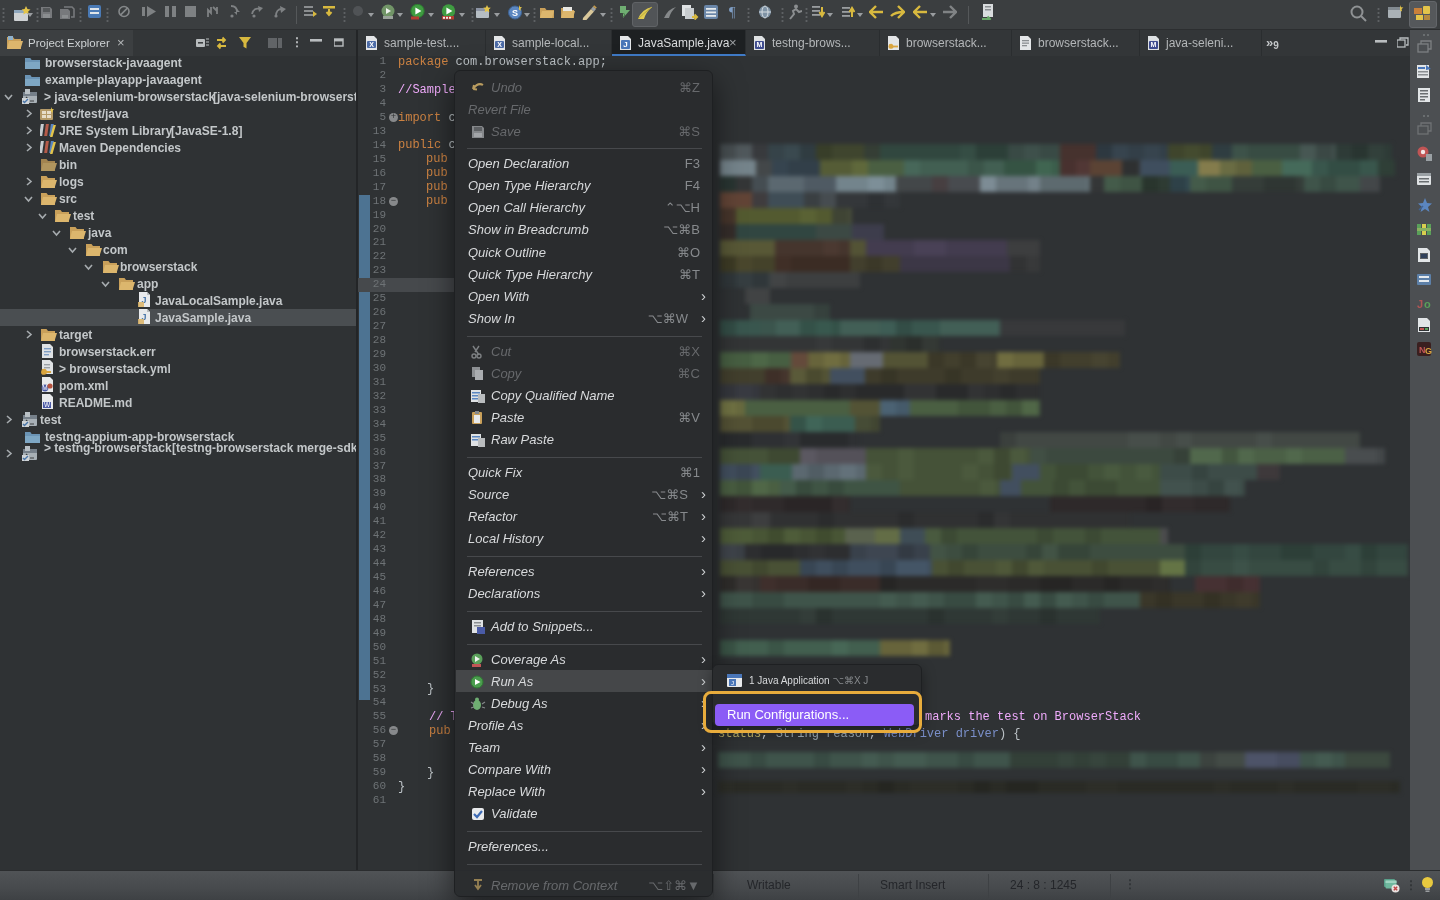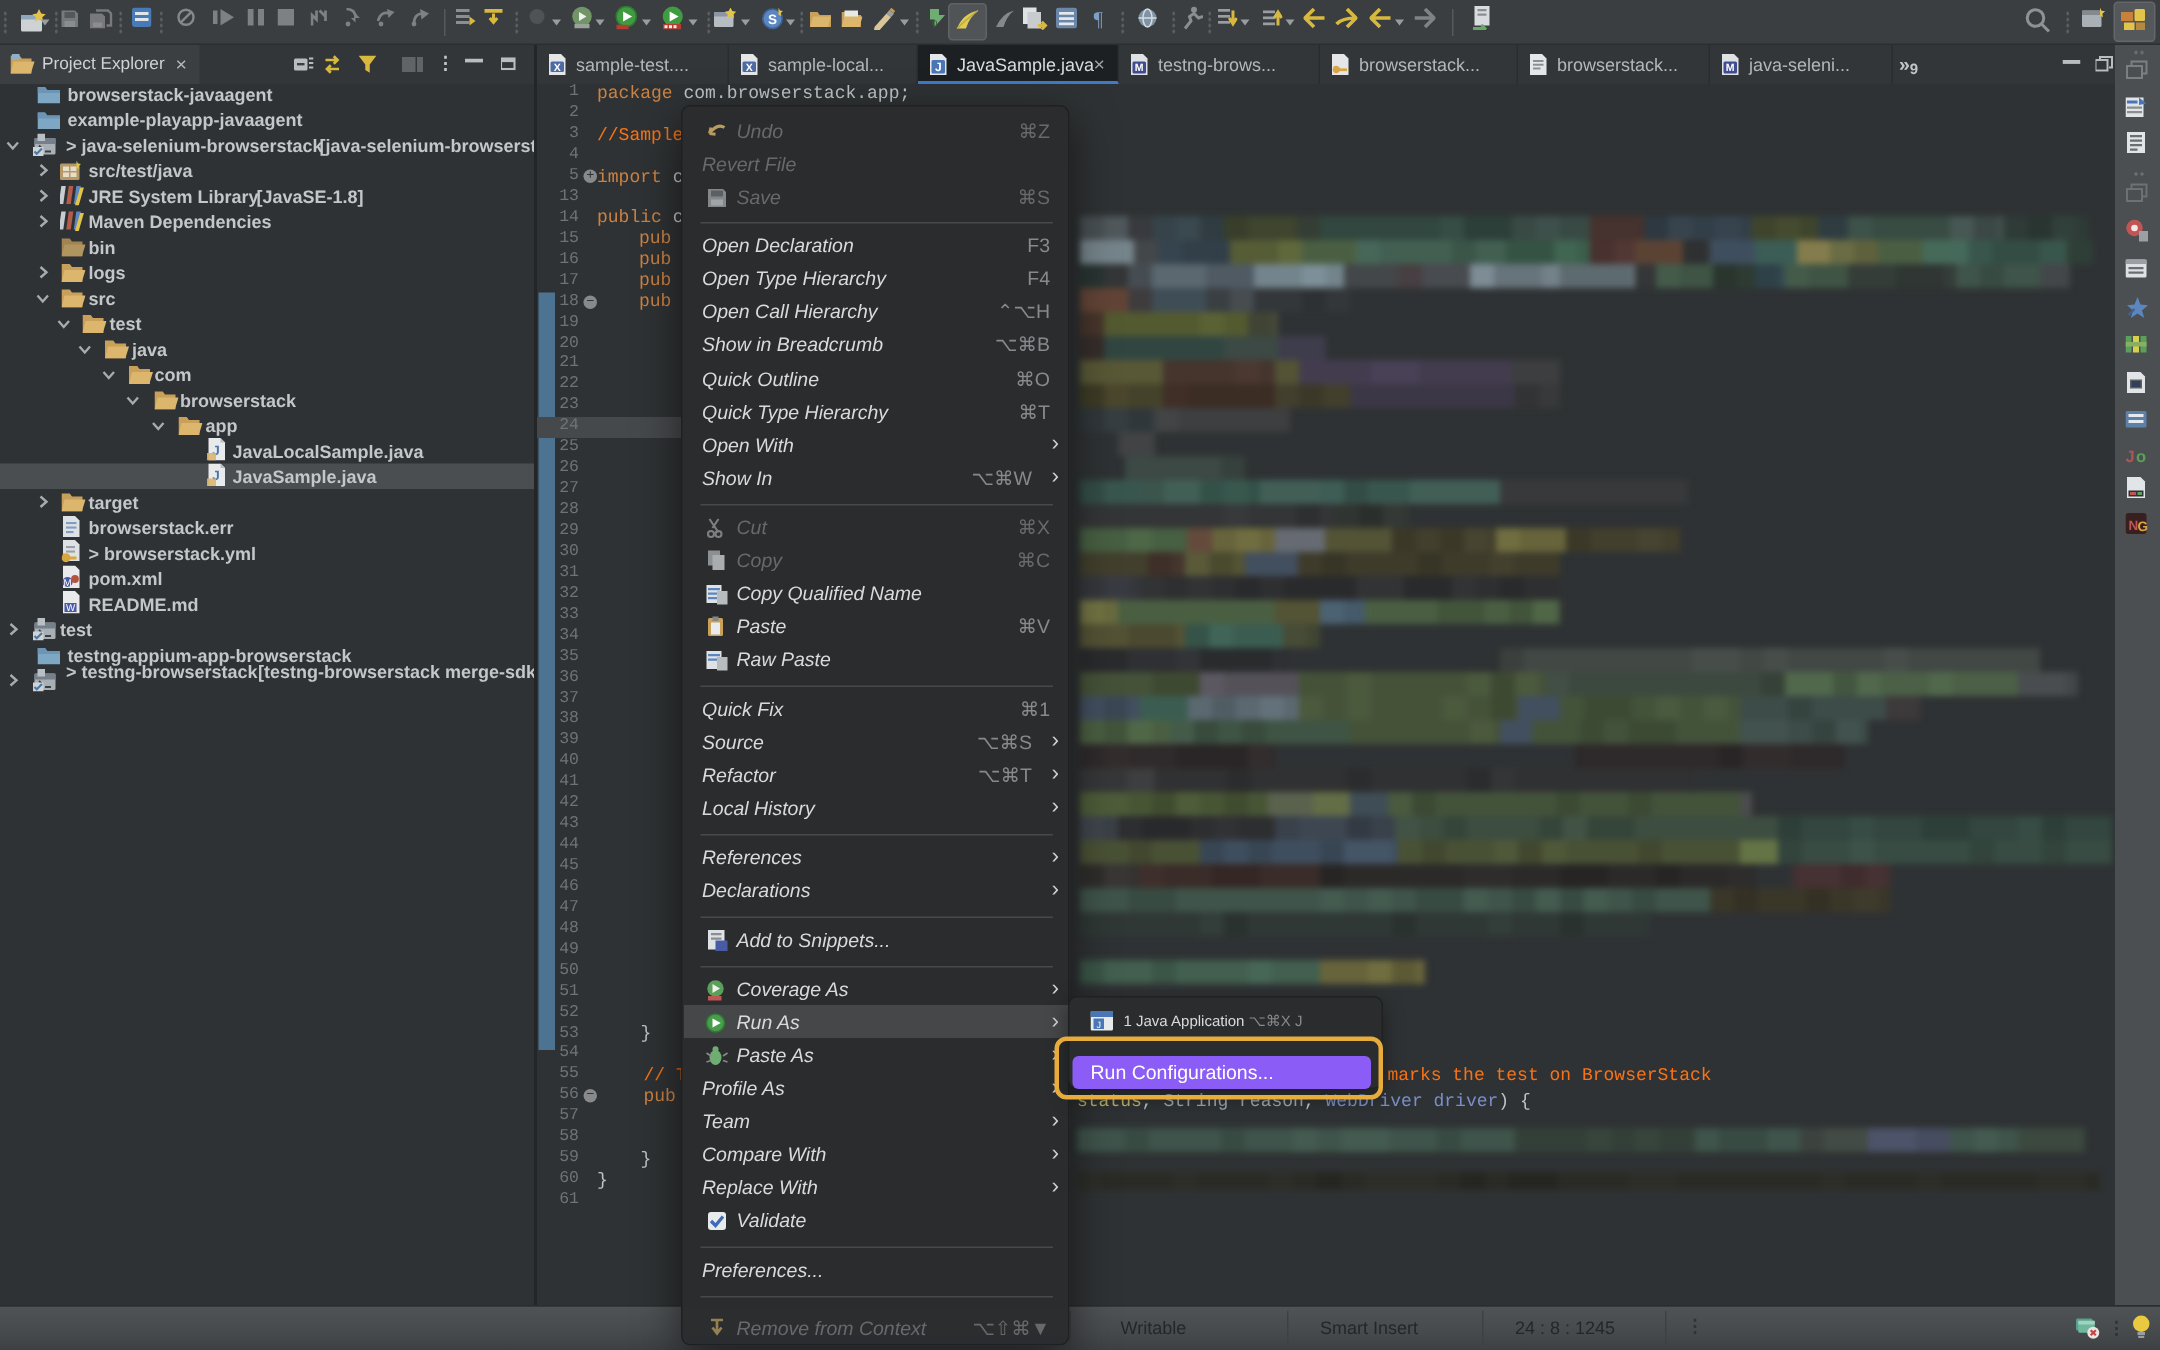--- a/index.html
+++ b/index.html
@@ -14,21 +14,21 @@
 #explorer-tab{position:absolute;left:0;top:0;width:133px;height:26px;background:#3c3f41;}
 #tree{position:absolute;left:0;top:56px;width:358px;height:814px;background:#2f3234;overflow:hidden;}
 .trow{position:absolute;height:17px;line-height:17px;font-size:12px;color:#c3c7c9;white-space:nowrap;font-weight:bold;}
 #edtabs{position:absolute;left:358px;top:30px;width:1052px;height:26px;background:#333638;}
 .etab{position:absolute;top:0;height:26px;background:#333638;border-right:1px solid #2a2d2f;color:#b4b7b9;font-size:12px;}
 .etab .lbl{position:absolute;top:6px;white-space:nowrap;}
 #editor{position:absolute;left:358px;top:56px;width:1052px;height:814px;background:#2f3234;overflow:hidden;}
 .cl{position:absolute;font-family:"Liberation Mono",monospace;font-size:12px;line-height:14px;white-space:pre;color:#bdc3c7;}
 .ln{position:absolute;font-family:"Liberation Mono",monospace;font-size:11px;color:#6e7376;width:30px;text-align:right;}
 .kw{color:#cc8242;}
-.cm{color:#f97316;}
+.cm{color:#f0abfc;}
 .fold{position:absolute;width:9px;height:9px;border-radius:50%;background:#87898b;color:#2f3234;
 font-size:9px;line-height:9px;text-align:center;font-family:"Liberation Mono",monospace;}
 #rightbar{position:absolute;left:1410px;top:30px;width:30px;height:840px;background:#4c4f52;}
 #statusbar{position:absolute;left:0;top:870px;width:1440px;height:30px;
 background:linear-gradient(#505356 0,#474a4d 60%,#3e4144 100%);border-top:1px solid #2b2d2f;}
 .stxt{position:absolute;top:7px;font-size:12px;color:#24262a;}
 #menu{position:absolute;left:454px;top:70px;width:259px;height:827px;background:rgba(42,44,46,0.96);
 border-radius:6px;border:1px solid #1e2022;box-shadow:0 10px 30px rgba(0,0,0,0.55);}
 .mi{position:absolute;left:0;width:259px;height:22px;font-size:13px;color:#d8dadc;}
 .mi .t{position:absolute;top:3px;white-space:nowrap;font-style:italic;}
@@ -1403,21 +1403,21 @@
       </svg>
       <span class="t" style="left:36px">Run As</span>
       <span class="ar">›</span>
     </div>
     <div class="mi" style="top:622px">
       <svg class="mic" viewBox="0 0 16 16">
         <ellipse cx="7" cy="9" rx="4" ry="5" fill="#6fae72"></ellipse>
         <circle cx="7" cy="3.5" r="2" fill="#6fae72"></circle>
         <path d="M1 6 l3 2 M15 6 l-3 2 M1 12 l3-1 M15 12 l-3-1" stroke="#85888b" stroke-width="1.2"></path>
       </svg>
-      <span class="t" style="left:36px">Paste As</span>
+      <span class="t" style="left:36px">Debug As</span>
       <span class="ar">›</span>
     </div>
     <div class="mi" style="top:644px">
       <span class="t" style="left:13px">Profile As</span>
       <span class="ar">›</span>
     </div>
     <div class="mi" style="top:666px">
       <span class="t" style="left:13px">Team</span>
       <span class="ar">›</span>
     </div>

